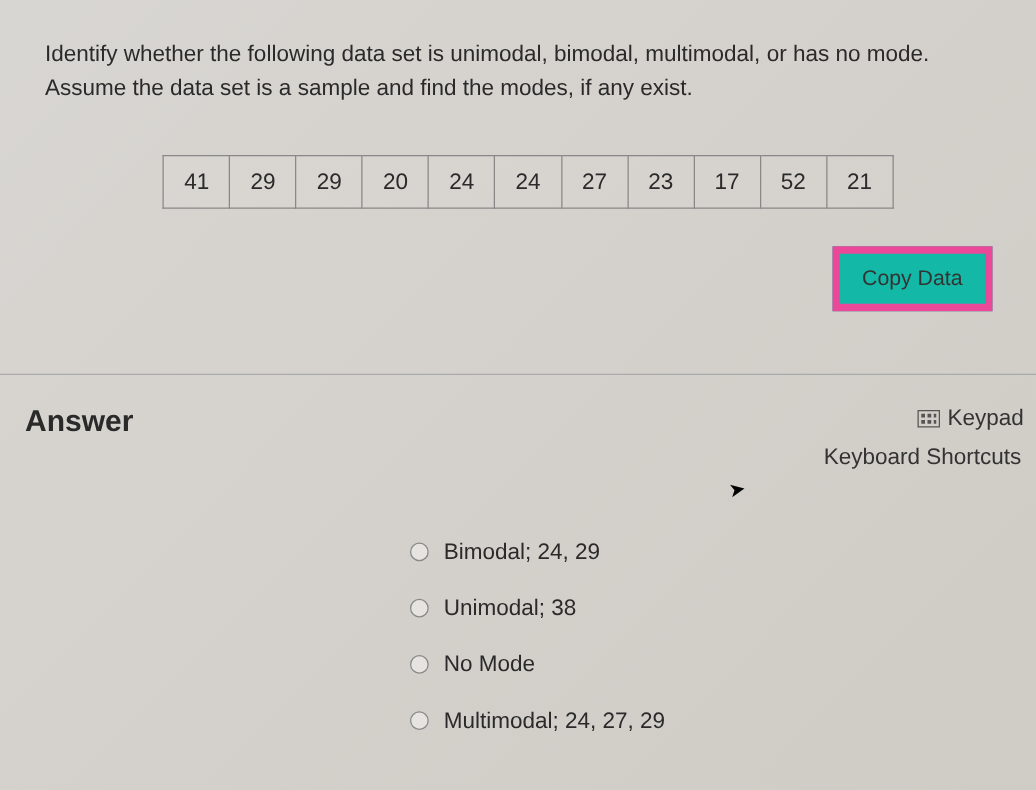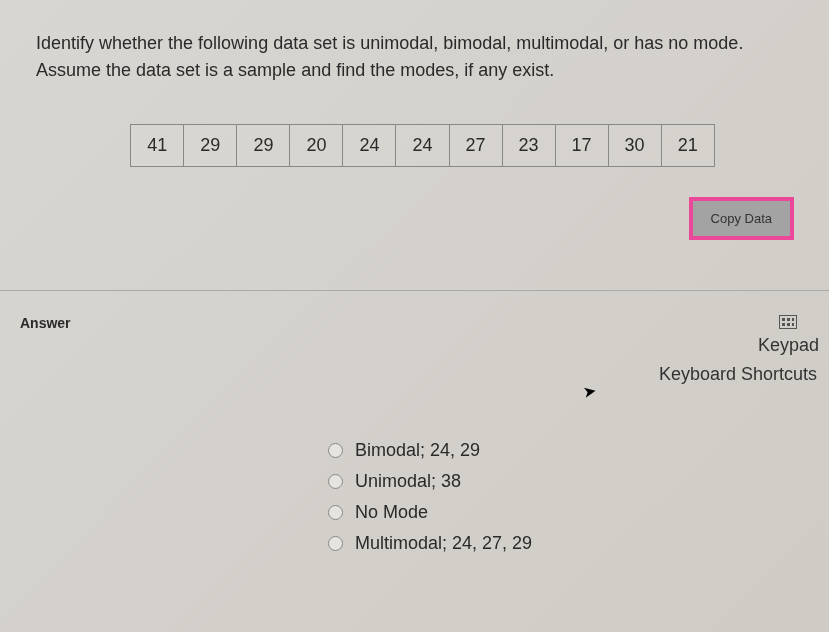--- a/index.html
+++ b/index.html
@@ -38,58 +38,57 @@
       background: rgba(255,255,255,0.05);
     }
     .copy-btn-row {
       text-align: right;
       padding-right: 15px;
       margin-bottom: 30px;
     }
     .copy-btn {
       display: inline-block;
       padding: 10px 18px;
-      border: 4px solid #ec4899;
-      background: #a3a3a3;
-      font-size: 13px;
+      border: 6px solid #ec4899;
+      background: #14b8a6;
+      font-size: 17px;
       color: #333;
       cursor: pointer;
     }
     .divider {
       border: none;
       border-top: 1px solid #aaa;
       margin: 0;
     }
     .answer-section {
       padding: 24px 0 0 20px;
       position: relative;
     }
     .answer-header {
       display: flex;
       justify-content: space-between;
       align-items: flex-start;
     }
     .answer-label {
-      font-size: 14px;
+      font-size: 24px;
       font-weight: 600;
       color: #2a2a2a;
     }
     .right-tools {
       text-align: right;
       padding-right: 0;
     }
     .keypad-link {
       font-size: 18px;
       color: #333;
       padding-right: 10px;
       display: inline-flex;
       align-items: center;
       gap: 6px;
       cursor: pointer;
-      flex-direction: column;
     }
     .keypad-icon {
       display: inline-block;
       width: 18px;
       height: 14px;
       border: 1.5px solid #555;
       position: relative;
     }
     .keypad-icon::before {
       content: "";
@@ -108,21 +107,21 @@
       color: #333;
       margin-top: 8px;
       padding-right: 12px;
       cursor: pointer;
       white-space: nowrap;
     }
     .options {
       margin: 55px 0 0 308px;
       display: flex;
       flex-direction: column;
-      gap: 10px;
+      gap: 24px;
     }
     .option-row {
       display: flex;
       align-items: center;
       gap: 12px;
       cursor: pointer;
     }
     .radio {
       width: 15px;
       height: 15px;
@@ -156,21 +155,21 @@
         <tr>
       <td>41</td>
       <td>29</td>
       <td>29</td>
       <td>20</td>
       <td>24</td>
       <td>24</td>
       <td>27</td>
       <td>23</td>
       <td>17</td>
-      <td>30</td>
+      <td>52</td>
       <td>21</td>
     </tr>
   </tbody>
     </table>
 
   <div class="copy-btn-row">
     <button class="copy-btn">Copy Data</button>
   </div>
 </div>
 

